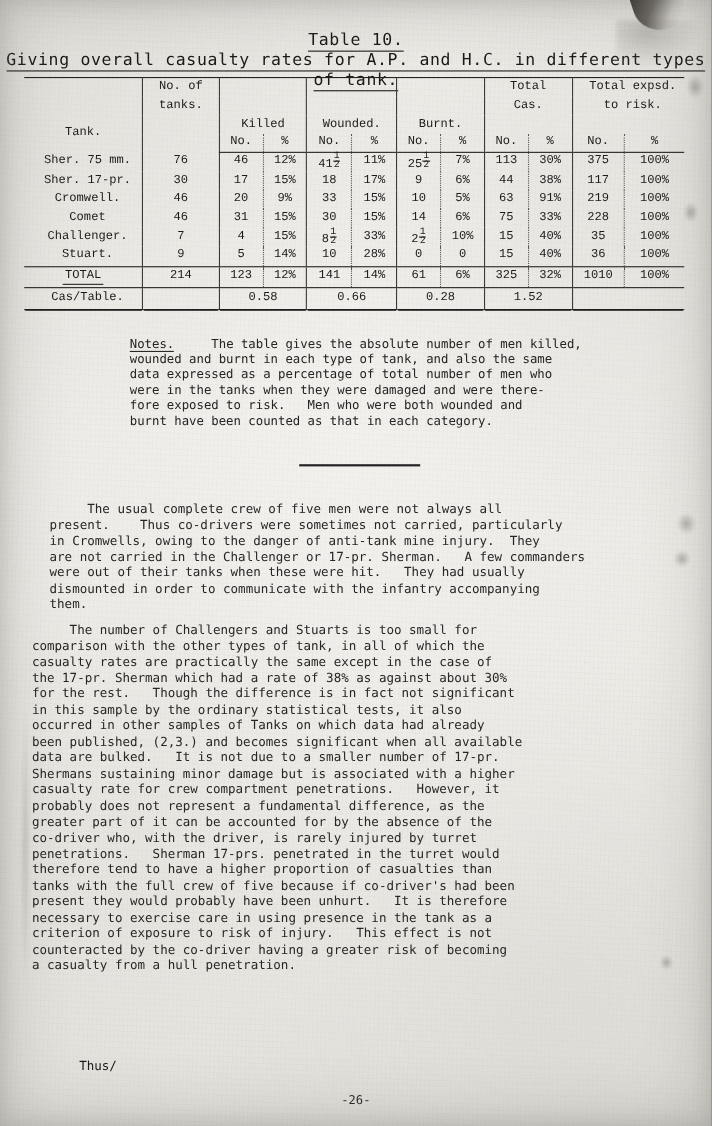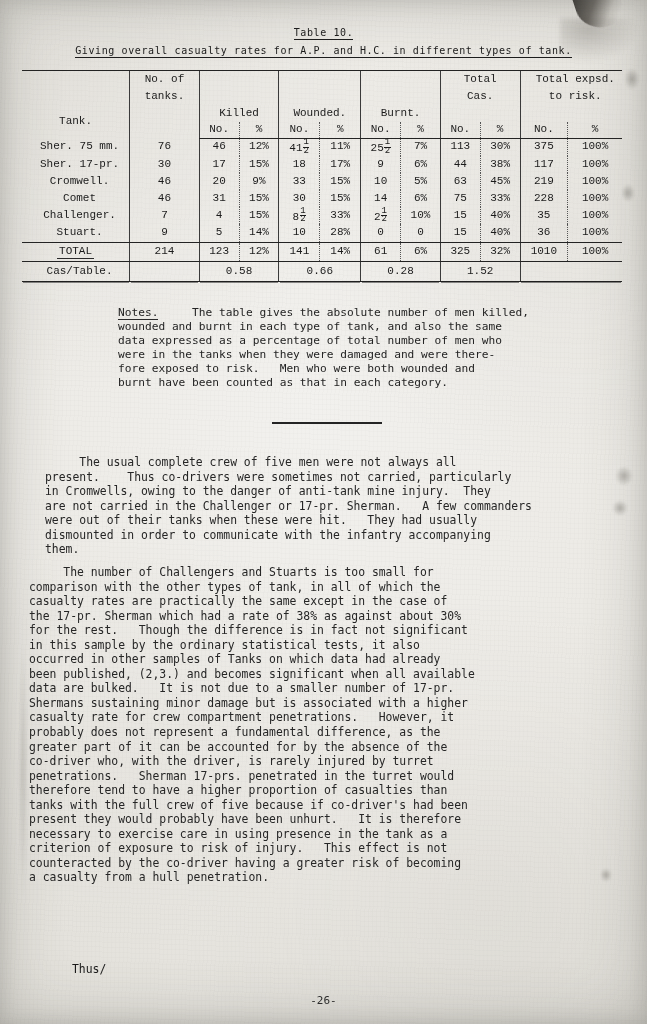--- a/index.html
+++ b/index.html
@@ -37,21 +37,21 @@
     position: absolute; inset: 0;
     pointer-events: none;
     box-shadow: inset 0 0 60px rgba(90,88,82,.30), inset 0 0 18px rgba(90,88,82,.18);
   }
 
   
   .title-line {
     position: absolute;
     width: 100%;
     text-align: center;
-    font-size: 10px;
+    font-size: 15px;
     letter-spacing: .6px;
     color: #1a1a1a;
   }
   .u { border-bottom: 1.5px solid #1d1d1d; padding-bottom: 1px; }
 
   
   #table-wrap {
     position: absolute;
     left: 22px;
     top: 70px;
@@ -283,21 +283,21 @@
       <tr class="datarow">
         <td class="lft">Cromwell.</td>
         <td class="vl ctr">46</td>
         <td class="vl ctr">20</td>
         <td class="vld ctr">9%</td>
         <td class="vl ctr">33</td>
         <td class="vld ctr">15%</td>
         <td class="vl ctr">10</td>
         <td class="vld ctr">5%</td>
         <td class="vl ctr">63</td>
-        <td class="vld ctr">45%</td>
+        <td class="vld ctr">91%</td>
         <td class="vl ctr bold-cell">219</td>
         <td class="vld ctr">100%</td>
       </tr>
 
       <tr class="datarow">
         <td class="lft">Comet</td>
         <td class="vl ctr">46</td>
         <td class="vl ctr">31</td>
         <td class="vld ctr">15%</td>
         <td class="vl ctr">30</td>

